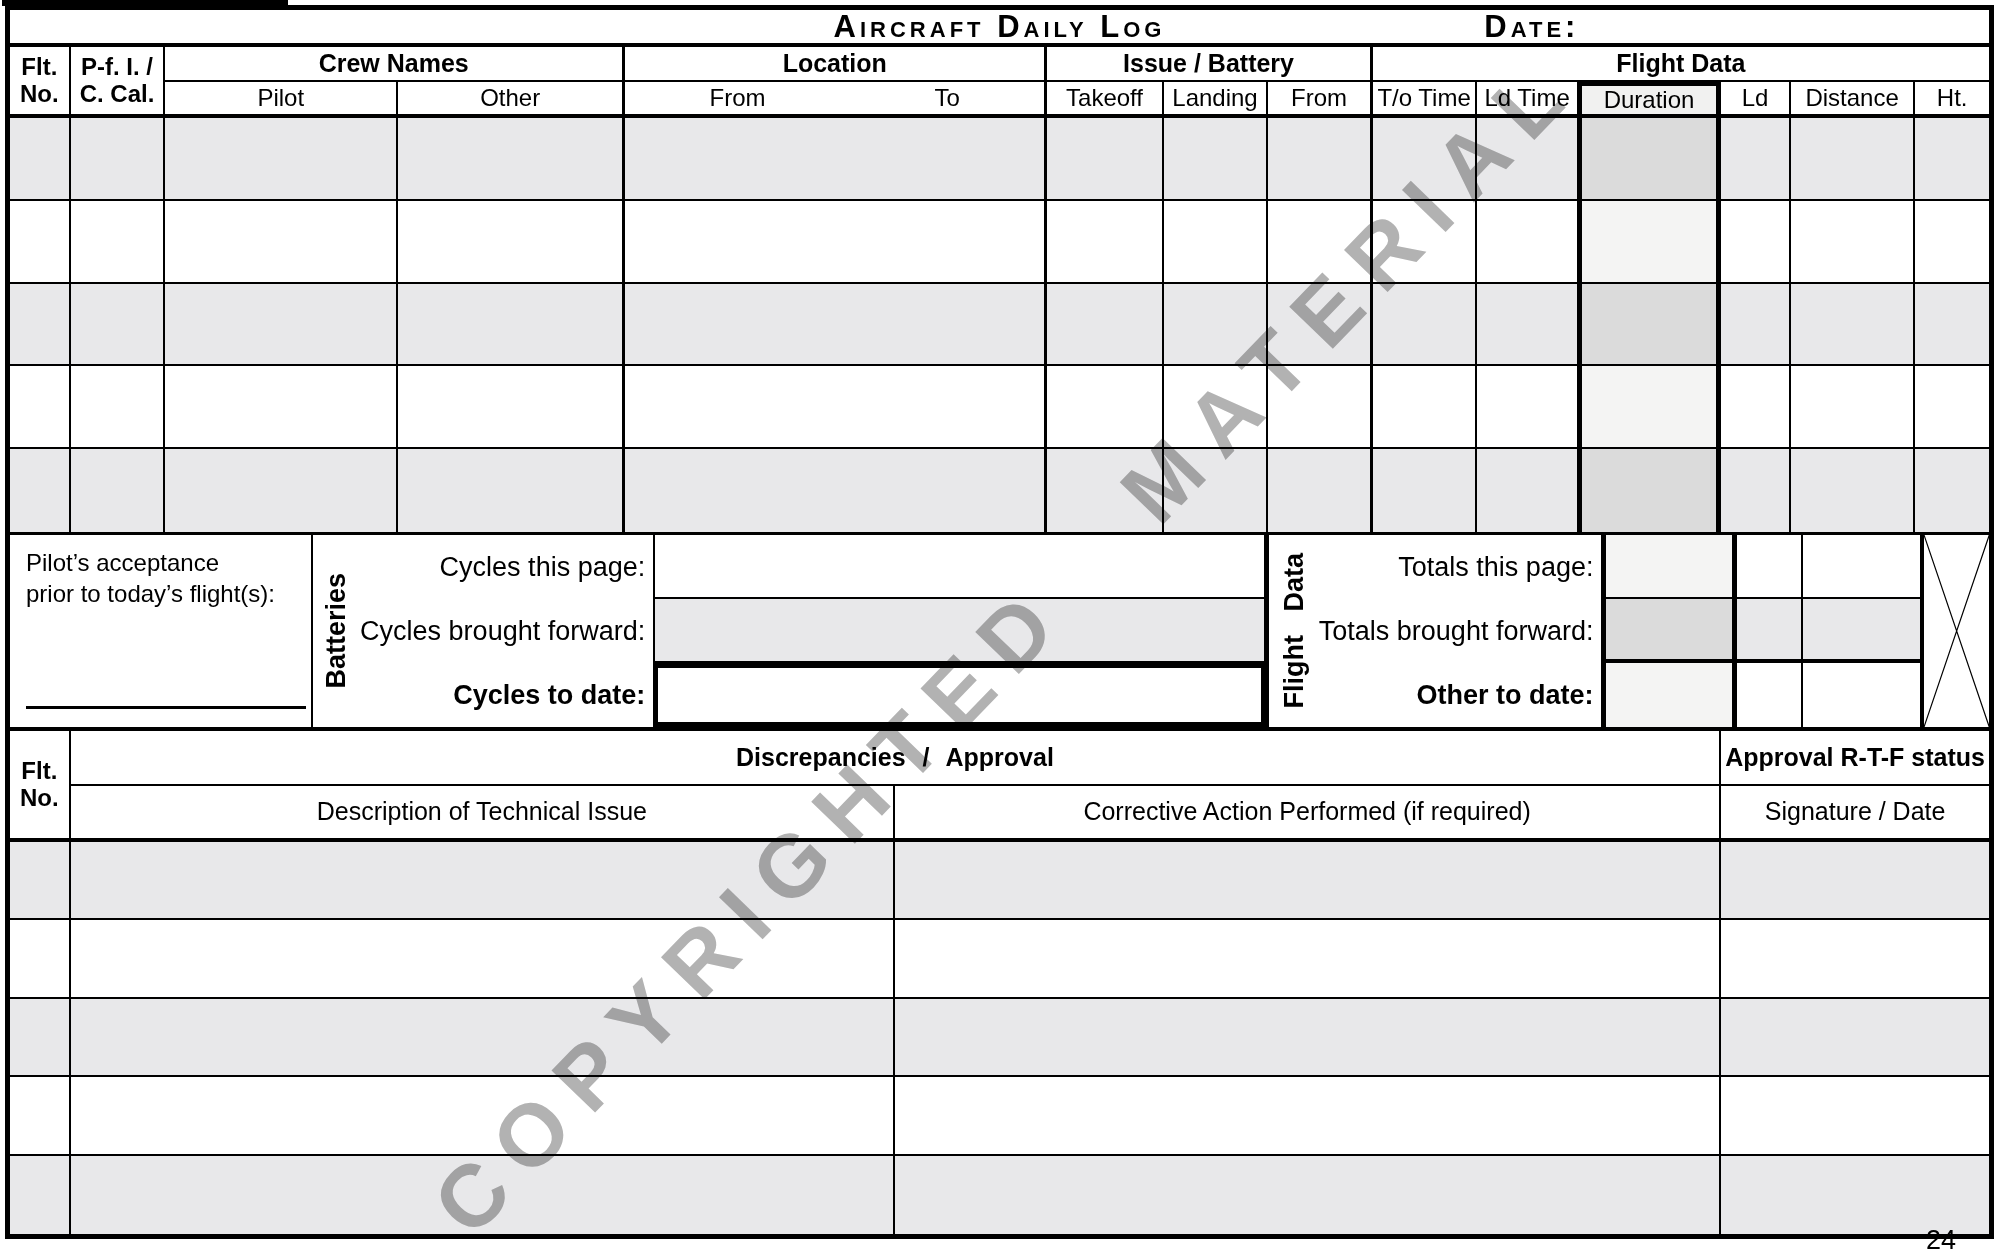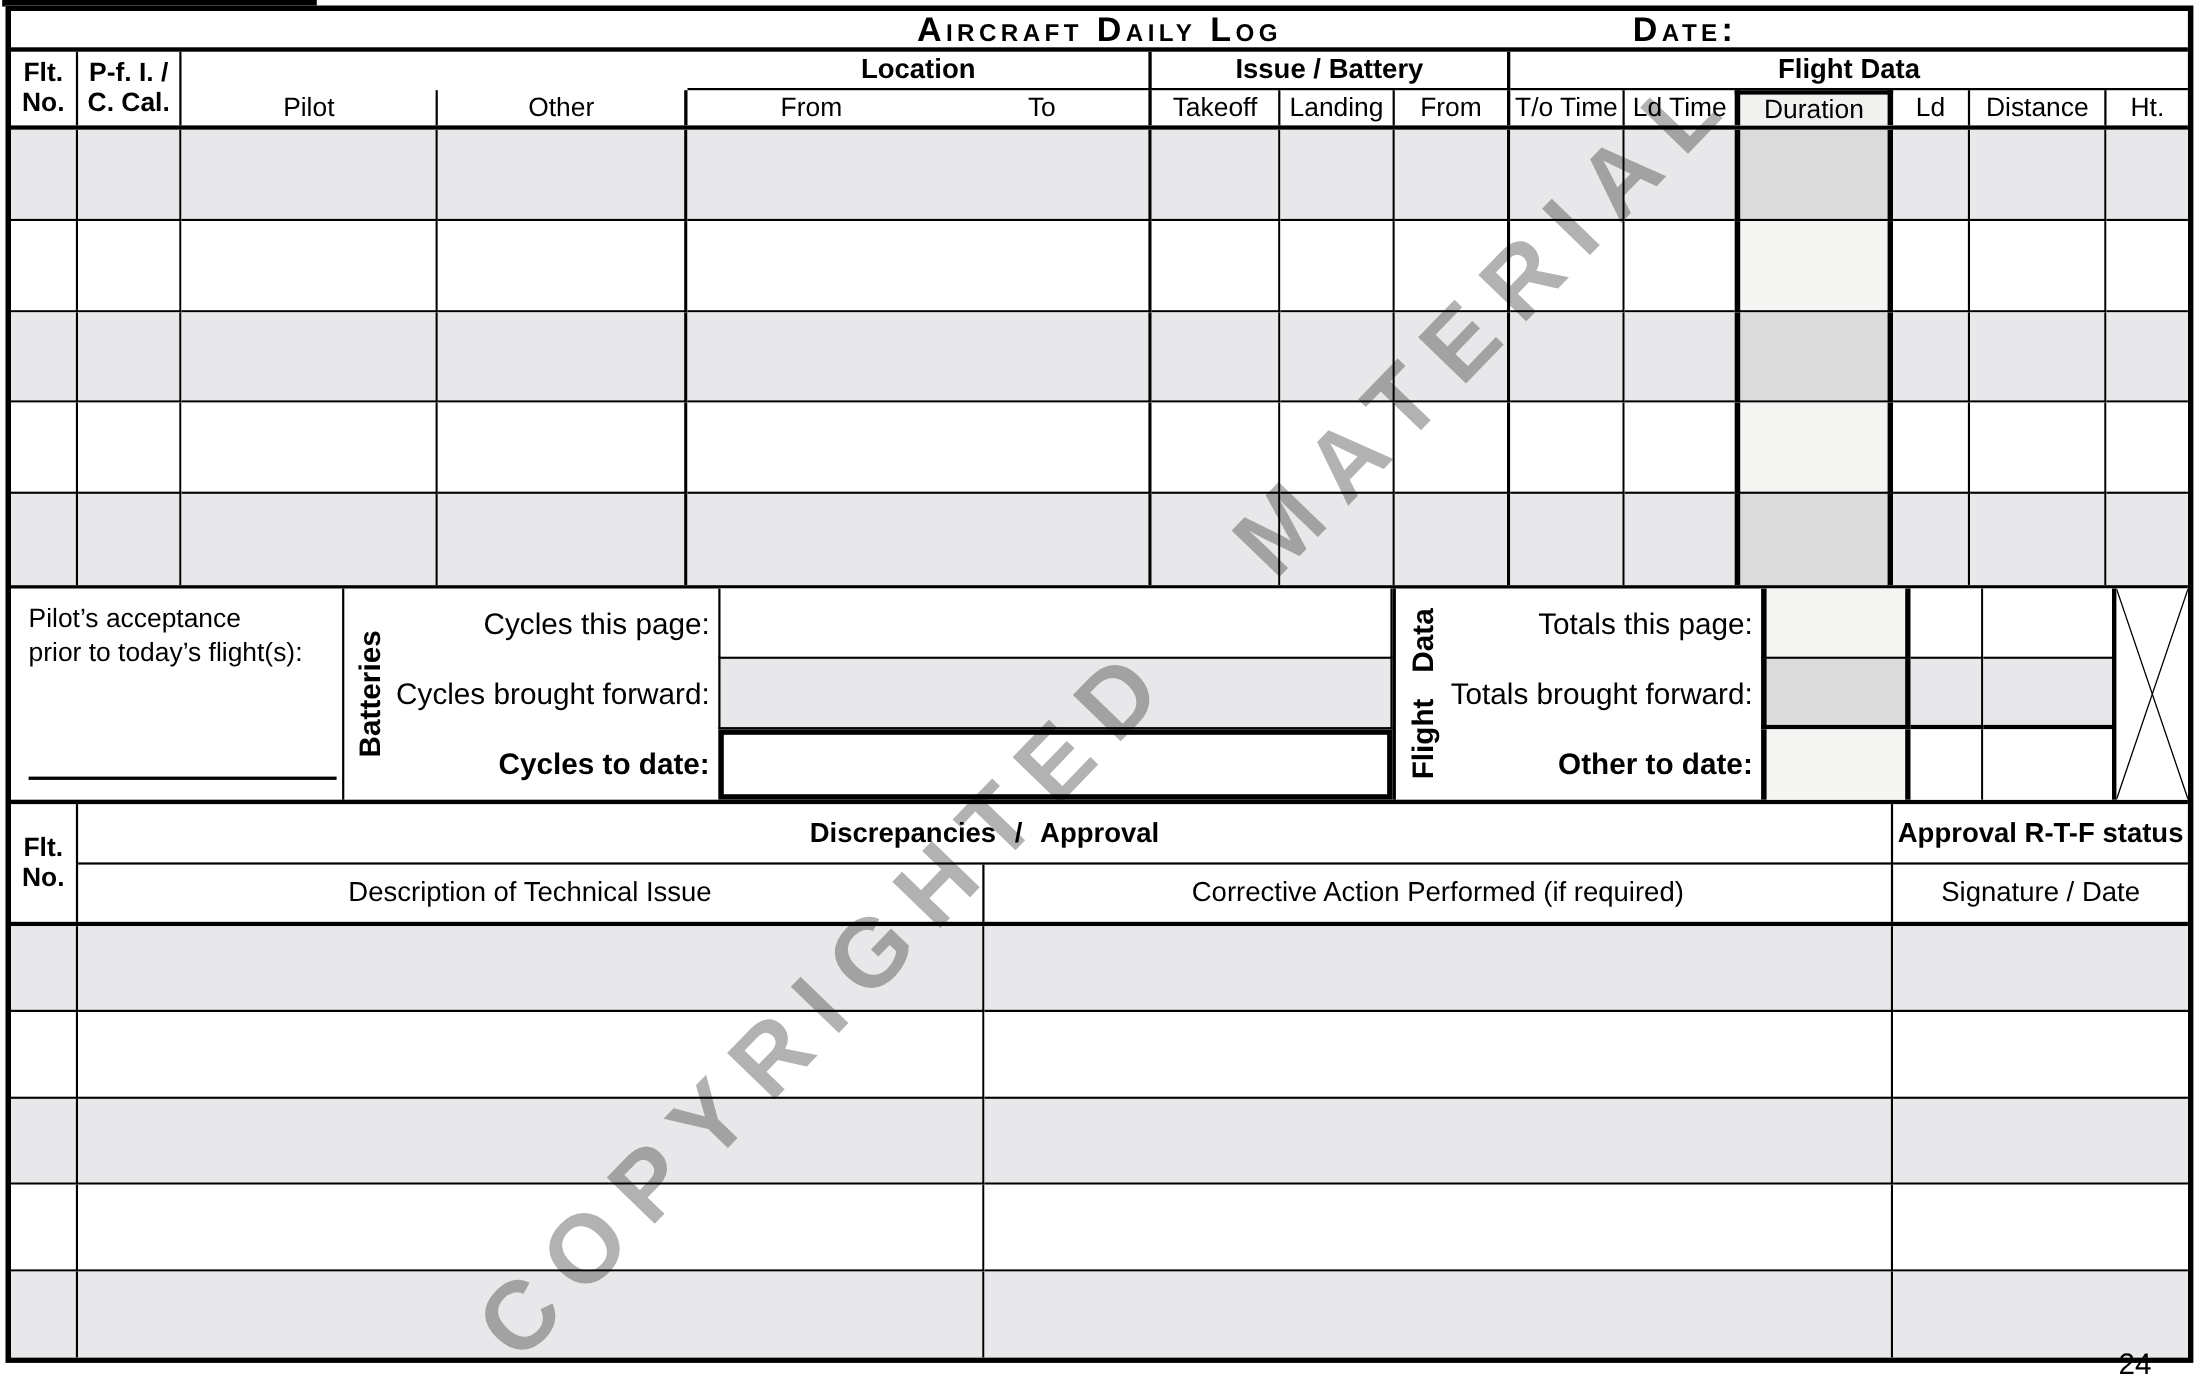--- a/index.html
+++ b/index.html
@@ -175,20 +175,21 @@
 
     <div class="head">
       <div class="hc two hc-fltno">
         <span>Flt.</span>
         <span>No.</span>
       </div>
       <div class="hc two hc-pfi">
         <span>P-f. I.  /</span>
         <span>C. Cal.</span>
       </div>
+      <div class="hc grp hc-crew">Crew Names</div>
       <div class="hc grp hc-loc">Location</div>
       <div class="hc grp hc-fuel">Issue / Battery</div>
       <div class="hc grp hc-fdata">Flight Data</div>
       <div class="hc hc-pilot">Pilot</div>
       <div class="hc hc-other">Other</div>
       <div class="hc hc-fromto">
         <span>From</span>
         <span>To</span>
       </div>
       <div class="hc hc-takeoff">Takeoff</div>

